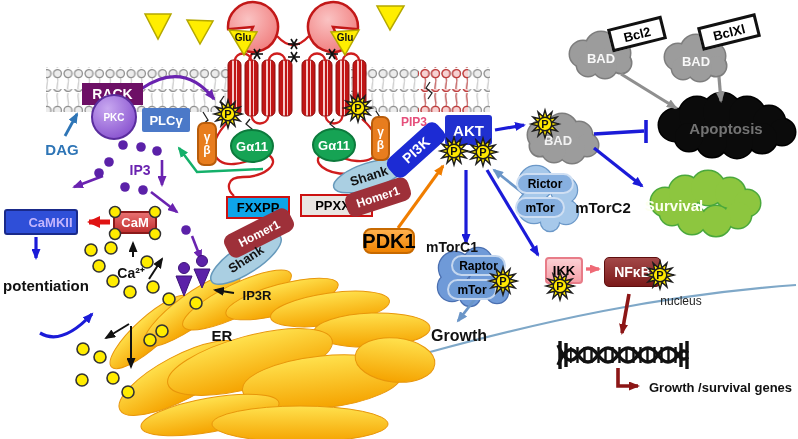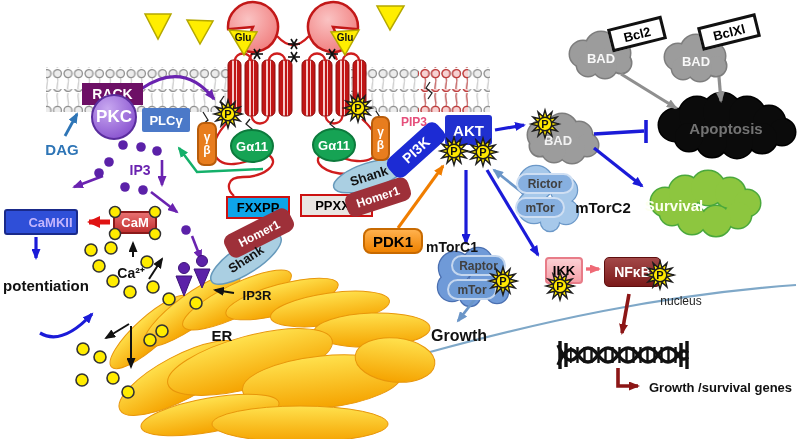--- a/index.html
+++ b/index.html
@@ -5,21 +5,21 @@
   html,body{margin:0;padding:0;background:#fff;}
   .stage{position:relative;width:798px;height:439px;background:#fff;overflow:hidden;
          font-family:"Liberation Sans",sans-serif;}
   .stage svg{position:absolute;left:0;top:0;pointer-events:none;}
   .lbl{position:absolute;transform:translate(-50%,-50%);font-weight:bold;white-space:nowrap;color:#111;}
   .box{position:absolute;display:flex;align-items:center;justify-content:center;
        font-weight:bold;white-space:nowrap;box-sizing:border-box;}
   .cbox{position:absolute;display:flex;align-items:center;justify-content:center;
         font-weight:bold;white-space:nowrap;box-sizing:border-box;transform:translate(-50%,-50%);}
   .pill{position:absolute;display:flex;align-items:center;justify-content:center;
-        font-weight:bold;color:#404040;font-size:12px;border-radius:11px;
+        font-weight:bold;color:#000000;font-size:12px;border-radius:11px;
         border:2px solid rgba(255,255,255,.6);box-sizing:border-box;}
   .pletter{position:absolute;transform:translate(-50%,-50%);font-weight:bold;font-size:11px;color:#111;}
   .twoline{line-height:18px;text-align:center;}
 </style>
 </head>
 <body>
 
 <div class="stage">
 
 <svg width="798" height="439" viewBox="0 0 798 439">
@@ -382,21 +382,21 @@
         <circle cx="162" cy="331" r="6"></circle>
   <circle cx="196" cy="303" r="6"></circle>
 </g>
 </svg>
 
 <div class="box" style="left:82px;top:83px;width:61px;height:22px;background:#6d1066;color:#fff;font-size:14px;">
   <span>RACK</span>
     </div>
 <div class="box" style="left:91px;top:94px;width:46px;height:46px;border-radius:50%;
             background:radial-gradient(circle at 35% 30%,#c8a8f0,#7a3fc8);border:2px solid #5a2d9e;
-            color:#fff;font-size:17px;">
+            color:#fff;font-size:10px;">
   <span>PKC</span>
     </div>
 <div class="box" style="left:142px;top:108px;width:48px;height:24px;background:#4b79c8;border-radius:2px;color:#fff;font-size:13px;">
   <span>PLCγ</span>
     </div>
 
 <div class="box" style="left:197px;top:122px;width:20px;height:44px;background:#e87d1e;border:2px solid #b85c0a;
             border-radius:7px;color:#fff;font-size:12px;flex-direction:column;line-height:13px;">
   <span>γ</span>
   <span>β</span>
@@ -424,22 +424,22 @@
 <div class="lbl" style="left:246px;top:259px;font-size:13px;transform:translate(-50%,-50%) rotate(-33deg);">Shank</div>
 <div class="lbl" style="left:369px;top:176px;font-size:13px;transform:translate(-50%,-50%) rotate(-18deg);">Shank</div>
 
 <div class="cbox" style="left:416px;top:150px;width:66px;height:24px;background:#1c2bd4;border-radius:8px;color:#fff;
             font-size:14px;transform:translate(-50%,-50%) rotate(-42deg);">
   <span>PI3K</span>
     </div>
 <div class="box" style="left:445px;top:115px;width:47px;height:30px;background:#2030cf;border-radius:3px;color:#fff;font-size:15px;">
   <span>AKT</span>
     </div>
-<div class="box" style="left:363px;top:228px;width:60px;height:26px;background:linear-gradient(#ffb14d,#ef8200);
-            border:2px solid #c86a00;border-radius:8px;font-size:15px;">
+<div class="box" style="left:363px;top:228px;width:52px;height:26px;background:linear-gradient(#ffb14d,#ef8200);
+            border:2px solid #c86a00;border-radius:8px;font-size:20px;">
   <span>PDK1</span>
     </div>
 <div class="box" style="left:4px;top:209px;width:74px;height:26px;background:#2f4fd8;border:2px solid #1a2a8a;
             border-radius:3px;color:#c4b5fd;font-size:13px;padding-left:19px;">
   <span>CaMKII</span>
     </div>
 <div class="box" style="left:113px;top:211px;width:44px;height:23px;background:linear-gradient(#e87070,#c03030);
             border:2px solid #8b1a1a;border-radius:5px;color:#fff;font-size:13px;">
   <span>CaM</span>
     </div>

